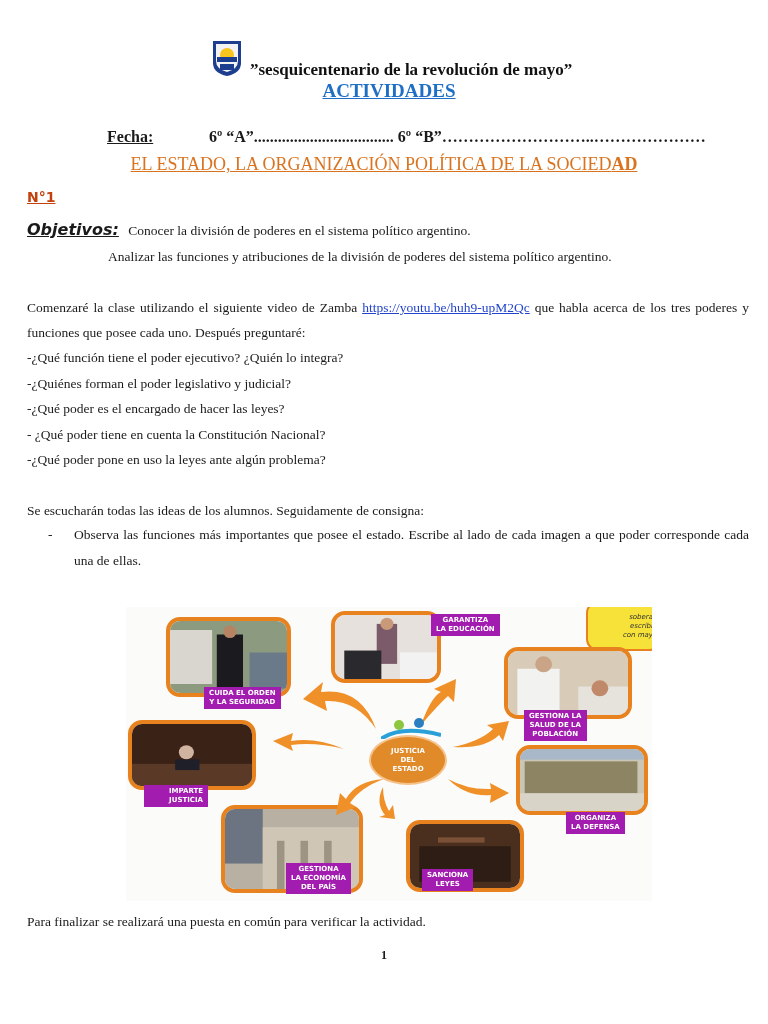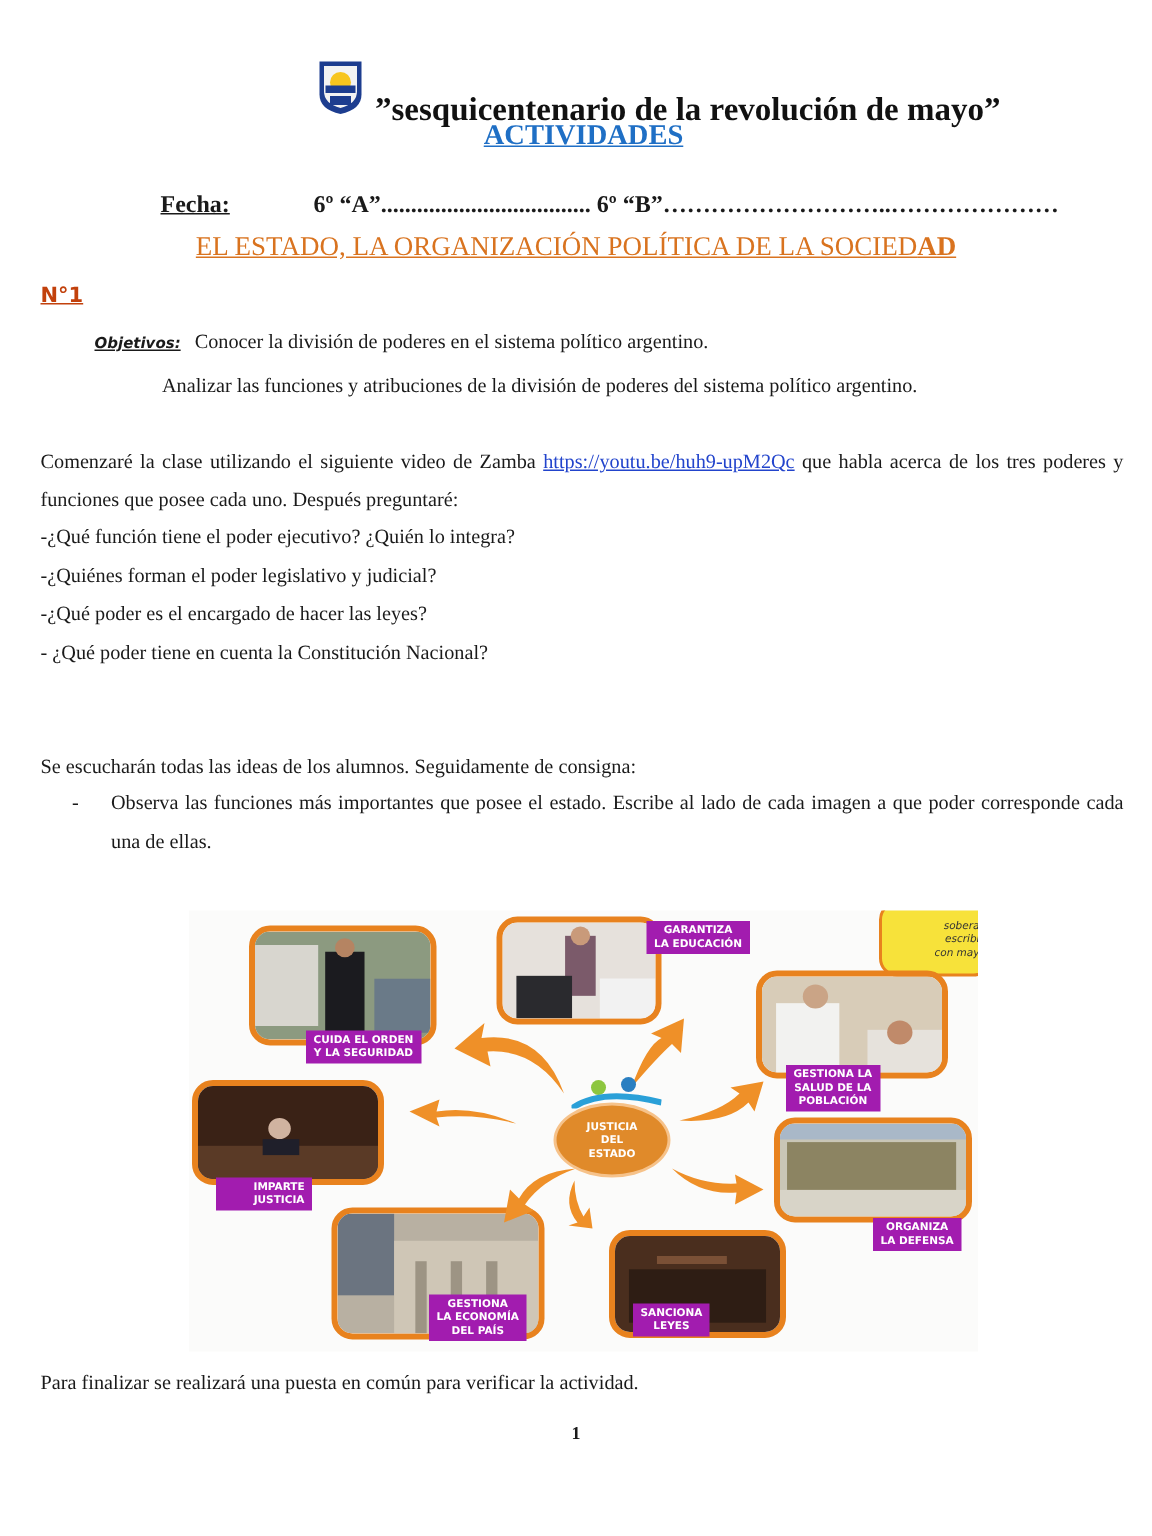--- a/index.html
+++ b/index.html
@@ -3,34 +3,34 @@
   <meta charset="utf-8">
   <style>
     * { box-sizing: border-box; margin: 0; padding: 0; }
     html, body { width: 768px; height: 1024px; background: #ffffff; overflow: hidden; }
     body { position: relative; font-family: "Liberation Serif", "DejaVu Serif", serif; color: #1a1a1a; }
 
     .abs { position: absolute; }
 
     
     .logo { left: 211px; top: 39px; width: 32px; height: 38px; }
-    .motto { left: 250px; top: 60px; font-size: 22px; font-weight: bold; color: #111; white-space: nowrap; }
+    .motto { left: 250px; top: 60px; font-size: 17px; font-weight: bold; color: #111; white-space: nowrap; }
     .actividades { left: 0; width: 768px; top: 80px; text-align: center; font-size: 19px; font-weight: bold; color: #1f6fc5; }
     .actividades span { text-decoration: underline; padding-left: 10px; }
 
     .fecha-row { left: 107px; top: 118px; font-size: 16px; font-weight: bold; white-space: nowrap; }
     .fecha-label { text-decoration: underline; display: inline-block; width: 98px; margin-top: 10px; }
 
     .section-title { left: 0; width: 768px; text-align: center; top: 154px; font-size: 18px; color: #d9731f; text-decoration: underline; }
     .section-title b { font-weight: bold; }
 
     .num { left: 27px; top: 189px; font-family: "DejaVu Sans", sans-serif; font-size: 14px; font-weight: bold; color: #c2410c; text-decoration: underline; }
 
     .objetivos-row { left: 27px; top: 220px; font-size: 13.5px; white-space: nowrap; }
-    .obj-label { font-family: "DejaVu Sans", sans-serif; font-weight: bold; font-style: italic; font-size: 10px; text-decoration: underline; margin-right: 6px; margin-left: 36px; }
+    .obj-label { font-family: "DejaVu Sans", sans-serif; font-weight: bold; font-style: italic; font-size: 16px; text-decoration: underline; margin-right: 6px; }
     .obj-2 { left: 108px; top: 249px; font-size: 13.5px; white-space: nowrap; }
 
     .para { left: 27px; width: 722px; font-size: 13.5px; line-height: 25px; text-align: justify; }
     .para a { color: #2244cc; text-decoration: underline; }
     .p1 { top: 295px; }
     .questions { left: 27px; top: 345px; font-size: 13.5px; line-height: 25.5px; }
     .p2 { top: 498px; }
     .bullet-item { left: 48px; top: 522px; width: 701px; font-size: 13.5px; line-height: 26px; display: flex; }
     .bullet-item .dash { width: 26px; flex-shrink: 0; }
     .bullet-item .btext { text-align: justify; }
@@ -79,20 +79,21 @@
 
 <div class="abs para p1">
   <span>Comenzaré la clase utilizando el siguiente video de Zamba </span><a>https://youtu.be/huh9-upM2Qc</a><span> que habla acerca de los tres poderes y funciones que posee cada uno. Después preguntaré:</span>
 </div>
 
 <div class="abs questions">
   <div>-¿Qué función tiene el poder ejecutivo? ¿Quién lo integra?</div>
   <div>-¿Quiénes forman el poder legislativo y judicial?</div>
   <div>-¿Qué poder es el encargado de hacer las leyes?</div>
   <div>- ¿Qué poder tiene en cuenta la Constitución Nacional?</div>
+  <div>-¿Qué poder pone en uso la leyes ante algún problema?</div>
 </div>
 
 <div class="abs para p2">Se escucharán todas las ideas de los alumnos. Seguidamente de consigna:</div>
 <div class="abs bullet-item">
   <span class="dash">-</span>
   <span class="btext">Observa las funciones más importantes que posee el estado. Escribe al lado de cada imagen a que poder corresponde cada una de ellas.</span>
 </div>
 
 <div class="abs infographic">
   <div class="yellow-note">
@@ -158,21 +159,21 @@
     </div>
 
   <div class="card" style="left:390px;top:138px;width:132px;height:70px;">
     <svg class="photo" viewBox="0 0 132 70" preserveAspectRatio="none">
         <rect width="132" height="70" fill="#c9c6b6"></rect>
         <rect x="0" y="0" width="132" height="12" fill="#a9b8c8"></rect>
         <rect x="5" y="14" width="120" height="36" fill="#8c8462"></rect>
         <rect x="0" y="50" width="132" height="20" fill="#d8d4c8"></rect>
       </svg>
   </div>
-  <div class="tag" style="left:456px;top:205px;text-align:center;">
+  <div class="tag" style="left:440px;top:205px;text-align:center;">
       <div>ORGANIZA</div>
       <div>LA DEFENSA</div>
     </div>
 
   <div class="card" style="left:95px;top:198px;width:142px;height:88px;">
     <svg class="photo" viewBox="0 0 142 88" preserveAspectRatio="none">
         <rect width="142" height="88" fill="#b8b0a2"></rect>
         <rect x="0" y="0" width="40" height="60" fill="#6b7480"></rect>
         <rect x="40" y="20" width="102" height="68" fill="#cfc6b6"></rect>
         <rect x="55" y="35" width="8" height="53" fill="#9d9484"></rect>

